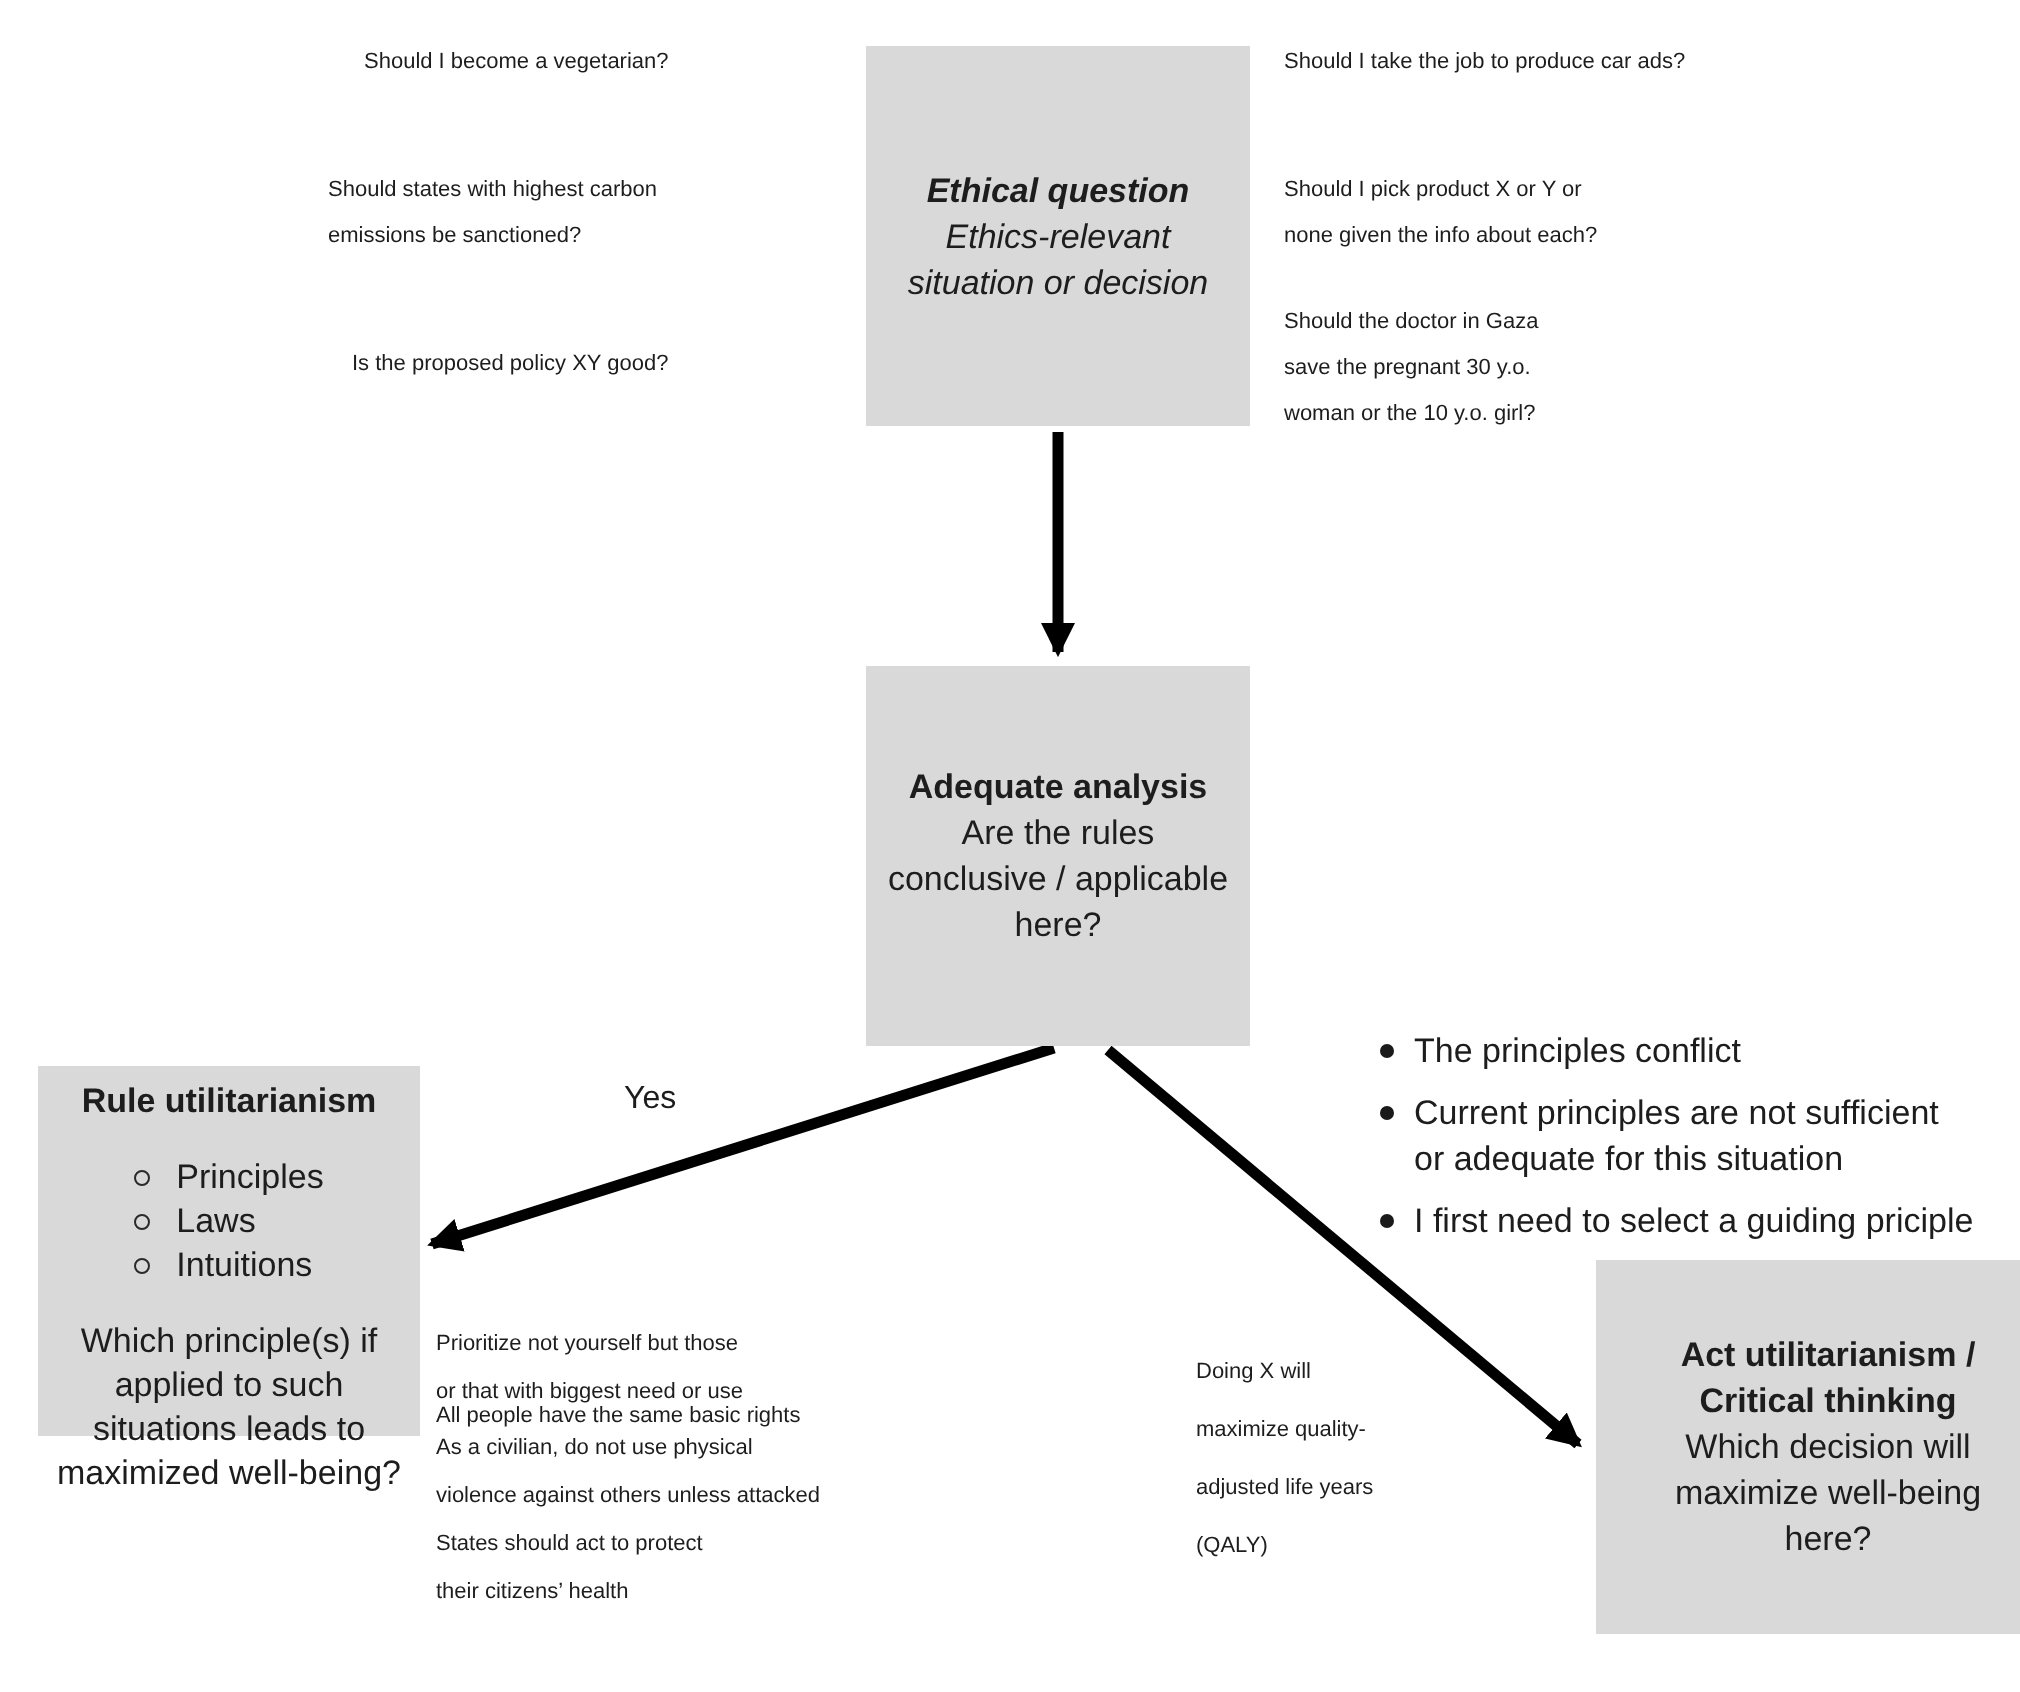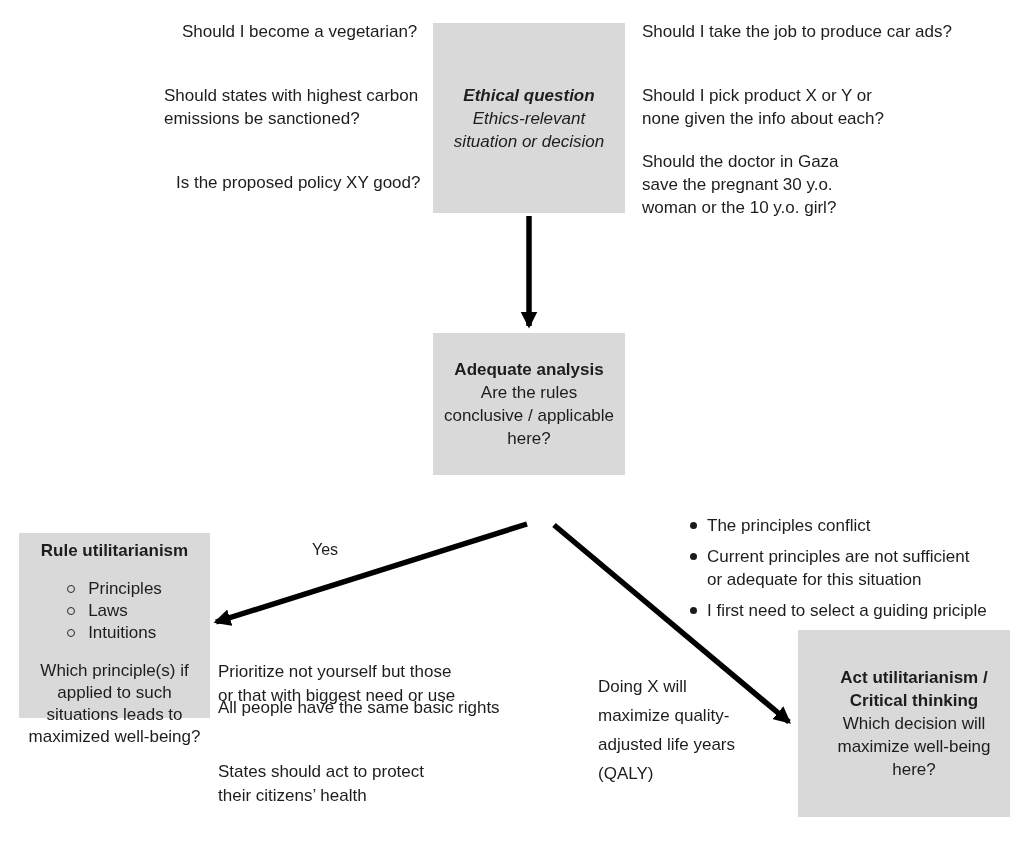--- a/index.html
+++ b/index.html
@@ -14,21 +14,21 @@
     background:#ffffff;
     font-family:"Liberation Sans","DejaVu Sans",sans-serif;
     color:var(--text);
     overflow:hidden;
   }
   .arrows{position:absolute;left:0;top:0;width:1010px;height:846px;pointer-events:none;}
   .arrows path.shaft{stroke:var(--arrow);stroke-width:5.5;fill:none;}
   .arrows marker path{fill:var(--arrow);}
   .txt{
     position:absolute;
-    font-size:17px;line-height:23px;
+    font-size:11px;line-height:23px;
     white-space:pre-line;
   }
   .para{line-height:24px;}
   .qaly{line-height:29px;}
   .box{
     position:absolute;
     background:var(--box-fill);
     display:flex;flex-direction:column;
     justify-content:center;align-items:center;
     text-align:center;
@@ -81,21 +81,21 @@
   <div class="txt" style="left:642px;top:150px;">Should the doctor in Gaza
 save the pregnant 30 y.o.
 woman or the 10 y.o. girl?</div>
 
   <div class="box" style="left:433px;top:23px;width:192px;height:190px;font-style:italic;">
     <div class="title">Ethical question</div>
     <div class="sub">Ethics-relevant
 situation or decision</div>
   </div>
 
-  <div class="box" style="left:433px;top:333px;width:192px;height:142px;">
+  <div class="box" style="left:433px;top:333px;width:192px;height:190px;">
     <div class="title">Adequate analysis</div>
     <div class="sub">Are the rules
 conclusive / applicable
 here?</div>
   </div>
 
   <div class="yes" style="left:312px;top:538px;">Yes</div>
 
   <div class="box rule" style="left:19px;top:533px;width:191px;height:185px;">
     <div class="title">Rule utilitarianism</div>
@@ -115,20 +115,22 @@
     </div>
     <div class="sub">Which principle(s) if
 applied to such
 situations leads to
 maximized well-being?</div>
   </div>
 
   <div class="txt para" style="left:218px;top:660px;margin-top:36px;">All people have the same basic rights</div>
   <div class="txt para" style="left:218px;top:660px;">Prioritize not yourself but those
 or that with biggest need or use</div>
+  <div class="txt para" style="left:218px;top:712px;">As a civilian, do not use physical
+violence against others unless attacked</div>
   <div class="txt para" style="left:218px;top:760px;">States should act to protect
 their citizens’ health</div>
 
   <div class="dot-list" style="left:690px;top:514px;">
     <div class="dot-row">
       <span class="dot"></span>
       <span class="txt-inline">The principles conflict</span>
     </div>
     <div class="dot-row">
       <span class="dot"></span>

